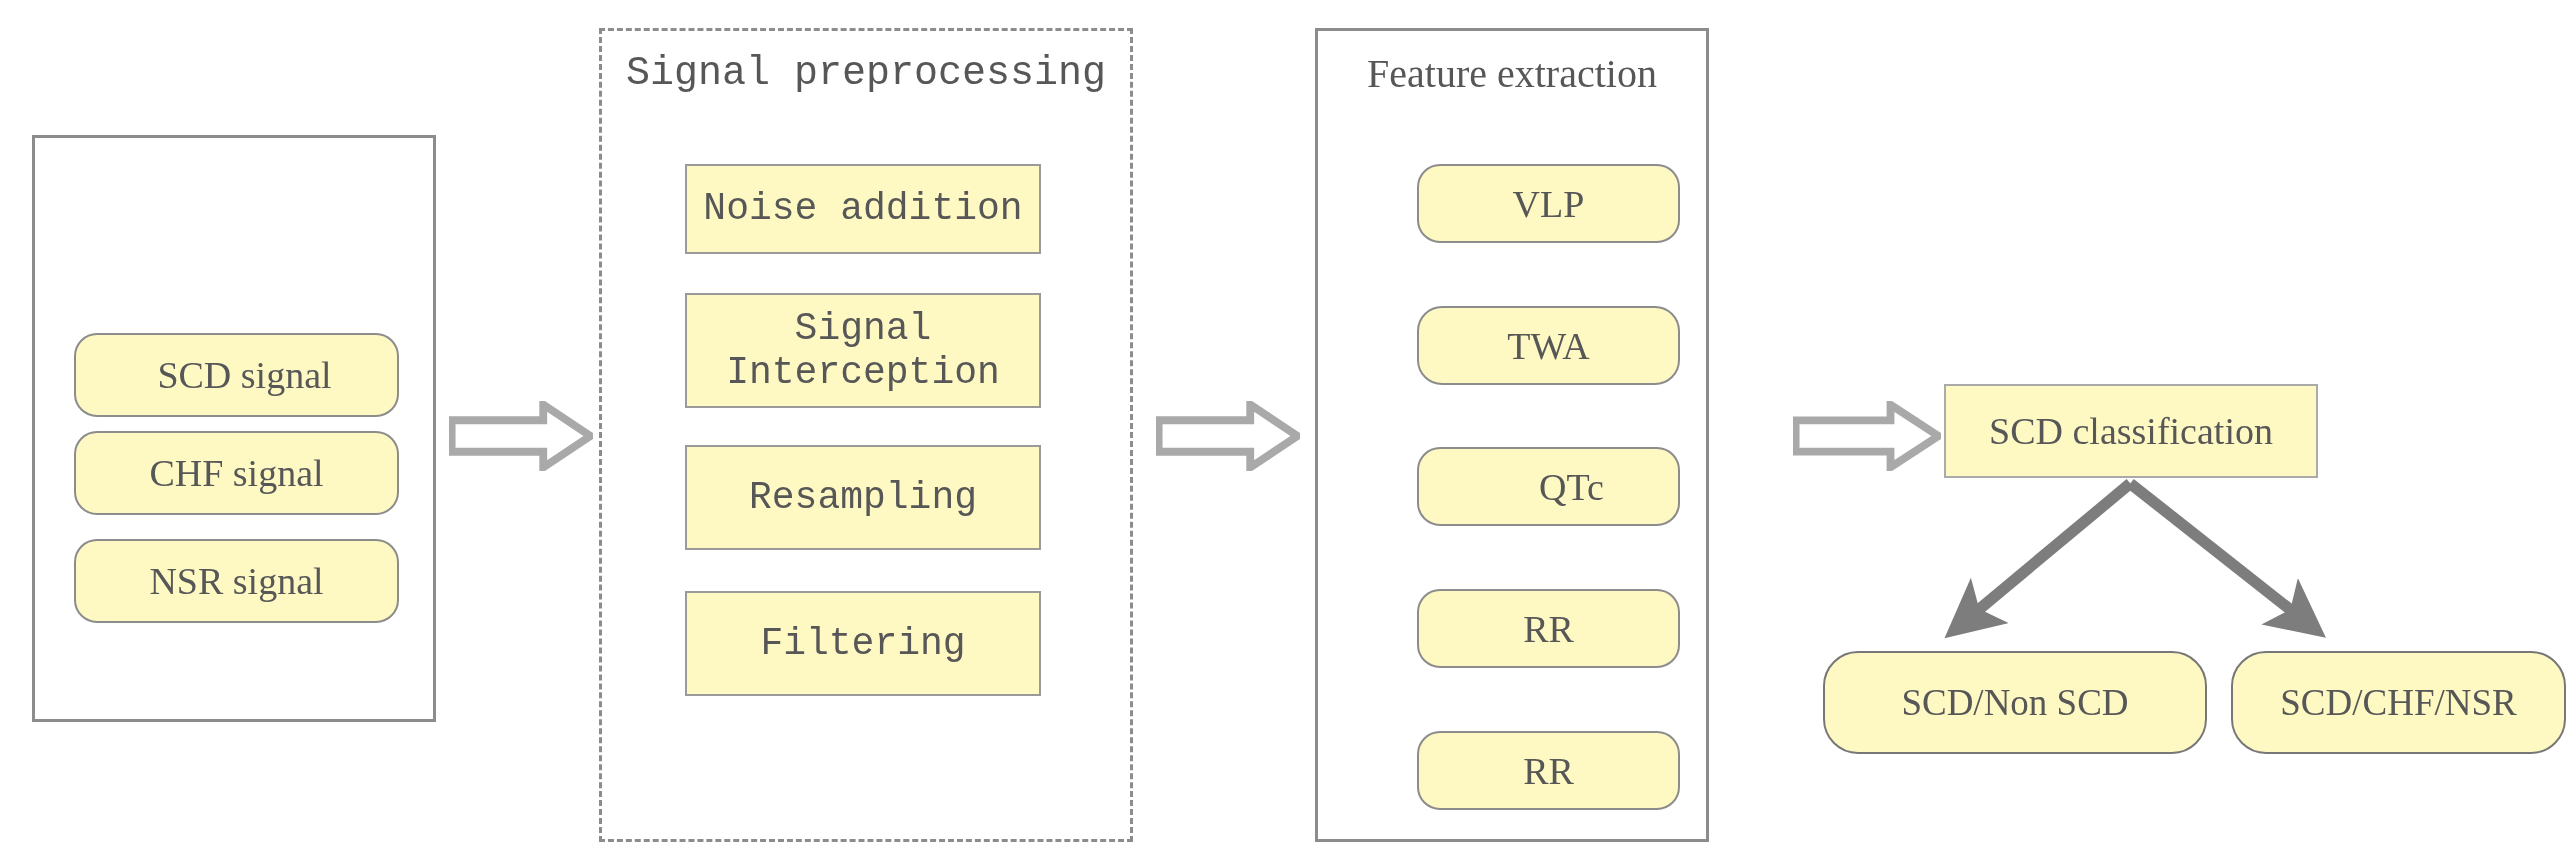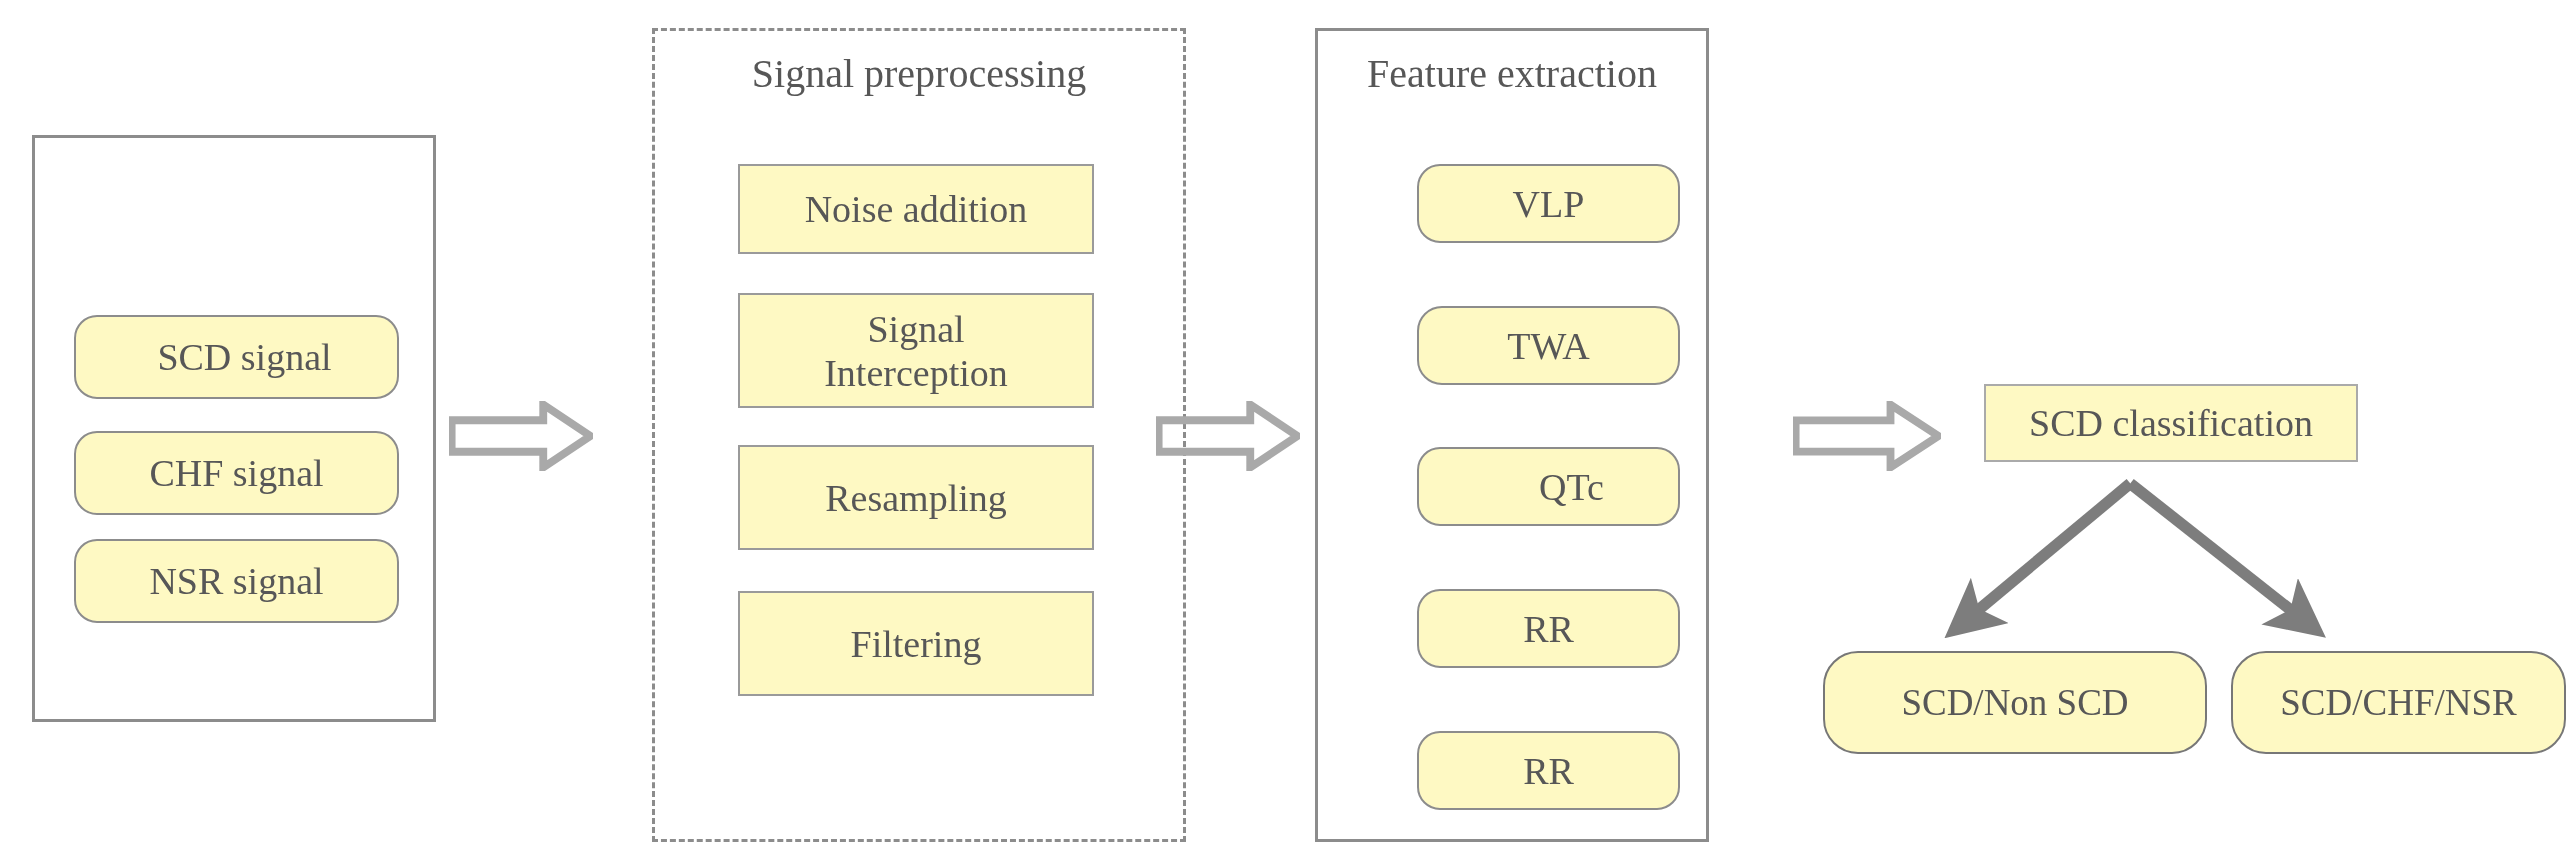--- a/index.html
+++ b/index.html
@@ -84,34 +84,34 @@
     pointer-events: none;
   }
 </style>
 </head>
 <body>
 
 <div id="canvas">
 
   <div class="stage solid" style="left:32px; top:135px; width:404px; height:587px;">
 
-    <div class="node round" style="left:39px; top:177px; width:325px; height:84px;padding-left:16px;">SCD signal</div>
+    <div class="node round" style="left:39px; top:195px; width:325px; height:84px;padding-left:16px;">SCD signal</div>
 
     <div class="node round" style="left:39px; top:293px; width:325px; height:84px;">CHF signal</div>
 
     <div class="node round" style="left:39px; top:401px; width:325px; height:84px;">NSR signal</div>
   </div>
 
   <div class="block-arrow" style="left:449px; top:401px; width:144px; height:70px;">
     <svg width="144" height="70" viewBox="0 0 165 80" xmlns="http://www.w3.org/2000/svg">
       <polygon points="3,22 108,22 108,4 162,40 108,76 108,58 3,58" fill="none" stroke="#a9a9a9" stroke-width="9" stroke-linejoin="miter"></polygon>
     </svg>
   </div>
 
-  <div class="stage dashed" style="left:652px; top:28px; width:534px; height:814px;">
+  <div class="stage dashed" style="left:599px; top:28px; width:534px; height:814px;font-family:Liberation Mono, monospace;">
     <div class="stage-title" style="top:19px;">Signal preprocessing</div>
 
     <div class="node rect" style="left:83px; top:133px; width:356px; height:90px;">Noise addition</div>
 
     <div class="node rect" style="left:83px; top:262px; width:356px; height:115px;">Signal
 Interception</div>
 
     <div class="node rect" style="left:83px; top:414px; width:356px; height:105px;">Resampling</div>
 
     <div class="node rect" style="left:83px; top:560px; width:356px; height:105px;">Filtering</div>
@@ -136,21 +136,21 @@
 
     <div class="node round" style="left:99px; top:700px; width:263px; height:79px;">RR</div>
   </div>
 
   <div class="block-arrow" style="left:1793px; top:401px; width:148px; height:70px;">
     <svg width="148" height="70" viewBox="0 0 170 80" xmlns="http://www.w3.org/2000/svg">
       <polygon points="3,22 112,22 112,4 167,40 112,76 112,58 3,58" fill="none" stroke="#a9a9a9" stroke-width="9" stroke-linejoin="miter"></polygon>
     </svg>
   </div>
 
-  <div class="node rect" style="left:1984px; top:384px; width:374px; height:78px; border-color:#aaaaaa;">SCD classification</div>
+  <div class="node rect" style="left:1944px; top:384px; width:374px; height:94px; border-color:#aaaaaa;">SCD classification</div>
 
   <svg class="branch-layer" viewBox="0 0 2953 982" xmlns="http://www.w3.org/2000/svg">
     <defs>
       <marker id="arrowhead" markerWidth="5.2" markerHeight="5.2" refX="3.6" refY="2.6" orient="auto" markerUnits="strokeWidth">
         <polygon points="0,0 5.2,2.6 0,5.2 1.2,2.6" fill="#7d7d7d"></polygon>
       </marker>
     </defs>
     <line x1="2442" y1="554" x2="2245" y2="718" stroke="#7d7d7d" stroke-width="13" marker-end="url(#arrowhead)"></line>
     <line x1="2442" y1="554" x2="2650" y2="718" stroke="#7d7d7d" stroke-width="13" marker-end="url(#arrowhead)"></line>
   </svg>

